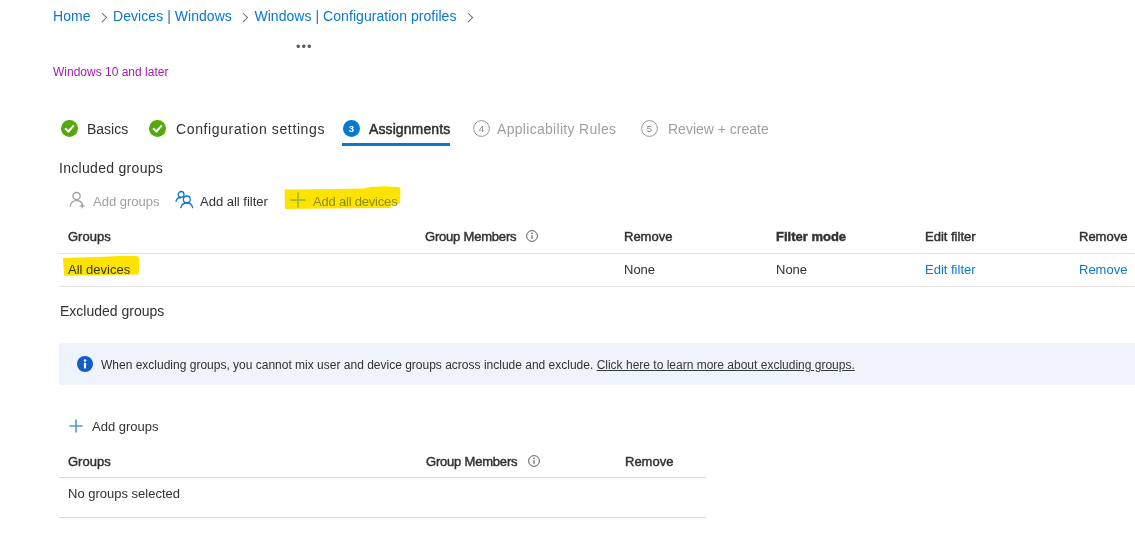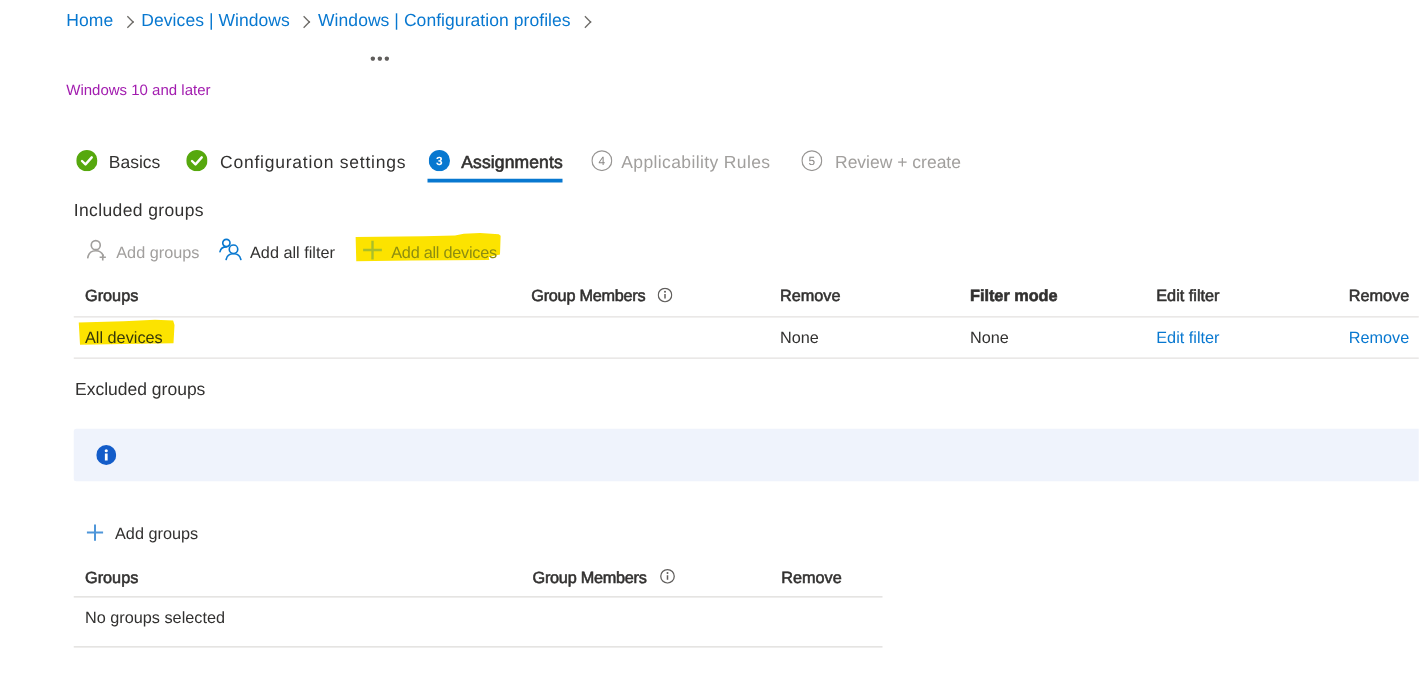--- a/index.html
+++ b/index.html
@@ -102,20 +102,21 @@
   <div class="abs" style="left:20px;top:285.5px;width:1101px;height:1px;background:#e3e1df;"></div>
 
   <div class="abs dark" style="left:21px;top:303px;font-size:14px;">Excluded groups</div>
 
   <div class="abs" style="left:20px;top:343px;width:1101px;height:42px;background:#eff3fc;border-radius:2px;"></div>
   <svg class="abs" style="left:38px;top:356px;" width="16" height="16" viewBox="0 0 16 16">
     <circle cx="8" cy="8" r="8" fill="#135cc9"></circle>
     <circle cx="8" cy="4.6" r="1.25" fill="#fff"></circle>
     <rect x="6.9" y="6.8" width="2.2" height="5.6" fill="#fff"></rect>
   </svg>
+  <div class="abs" style="left:62px;top:358px;font-size:12px;color:#323130;">When excluding groups, you cannot mix user and device groups across include and exclude. <span style="color:#32383f;text-decoration:underline;">Click here to learn more about excluding groups.</span></div>
 
   <svg class="abs" style="left:30px;top:419px;" width="14" height="14" viewBox="0 0 14 14">
     <path d="M7 0.5 v13 M0.5 7 h13" stroke="#4e96d9" stroke-width="1.6"></path>
   </svg>
   <div class="abs dark" style="left:53px;top:419px;font-size:13px;">Add groups</div>
 
   <div class="abs" style="left:29px;top:454px;font-size:13px;font-weight:400;-webkit-text-stroke:0.45px #323130;color:#323130;">Groups</div>
   <div class="abs" style="left:387px;top:454px;font-size:13px;font-weight:400;letter-spacing:-0.2px;-webkit-text-stroke:0.45px #323130;color:#323130;">Group Members</div>
   <svg class="abs" style="left:489px;top:455px;" width="12" height="12" viewBox="0 0 12 12">
     <circle cx="6" cy="6" r="5.4" fill="none" stroke="#605e5c" stroke-width="1"></circle>

